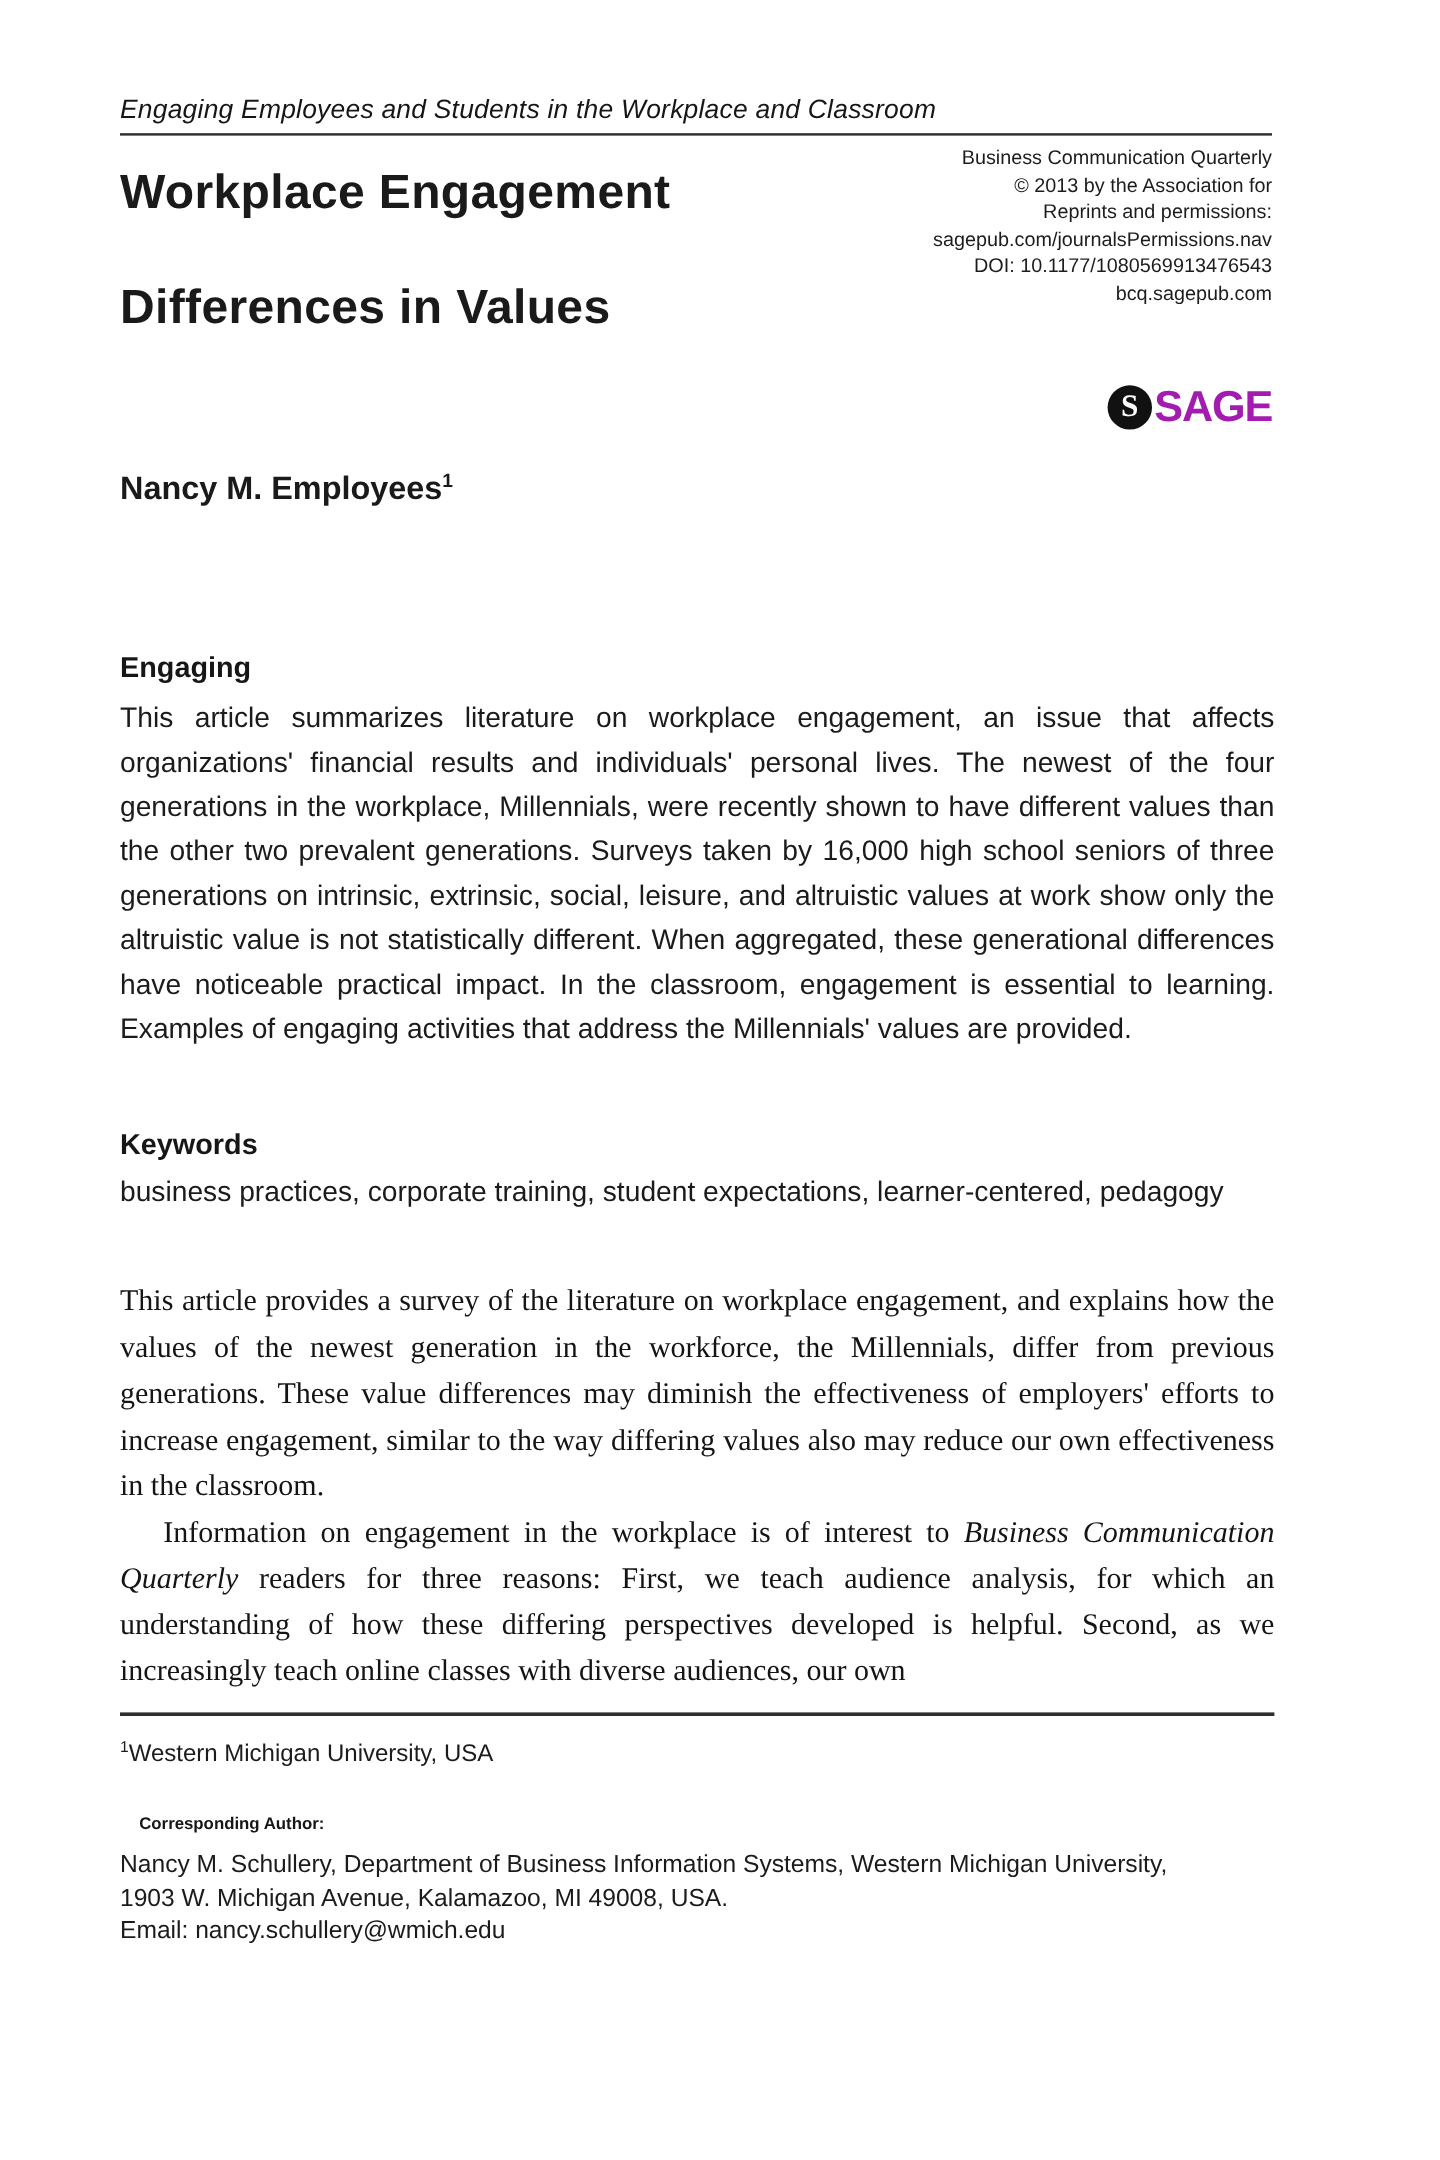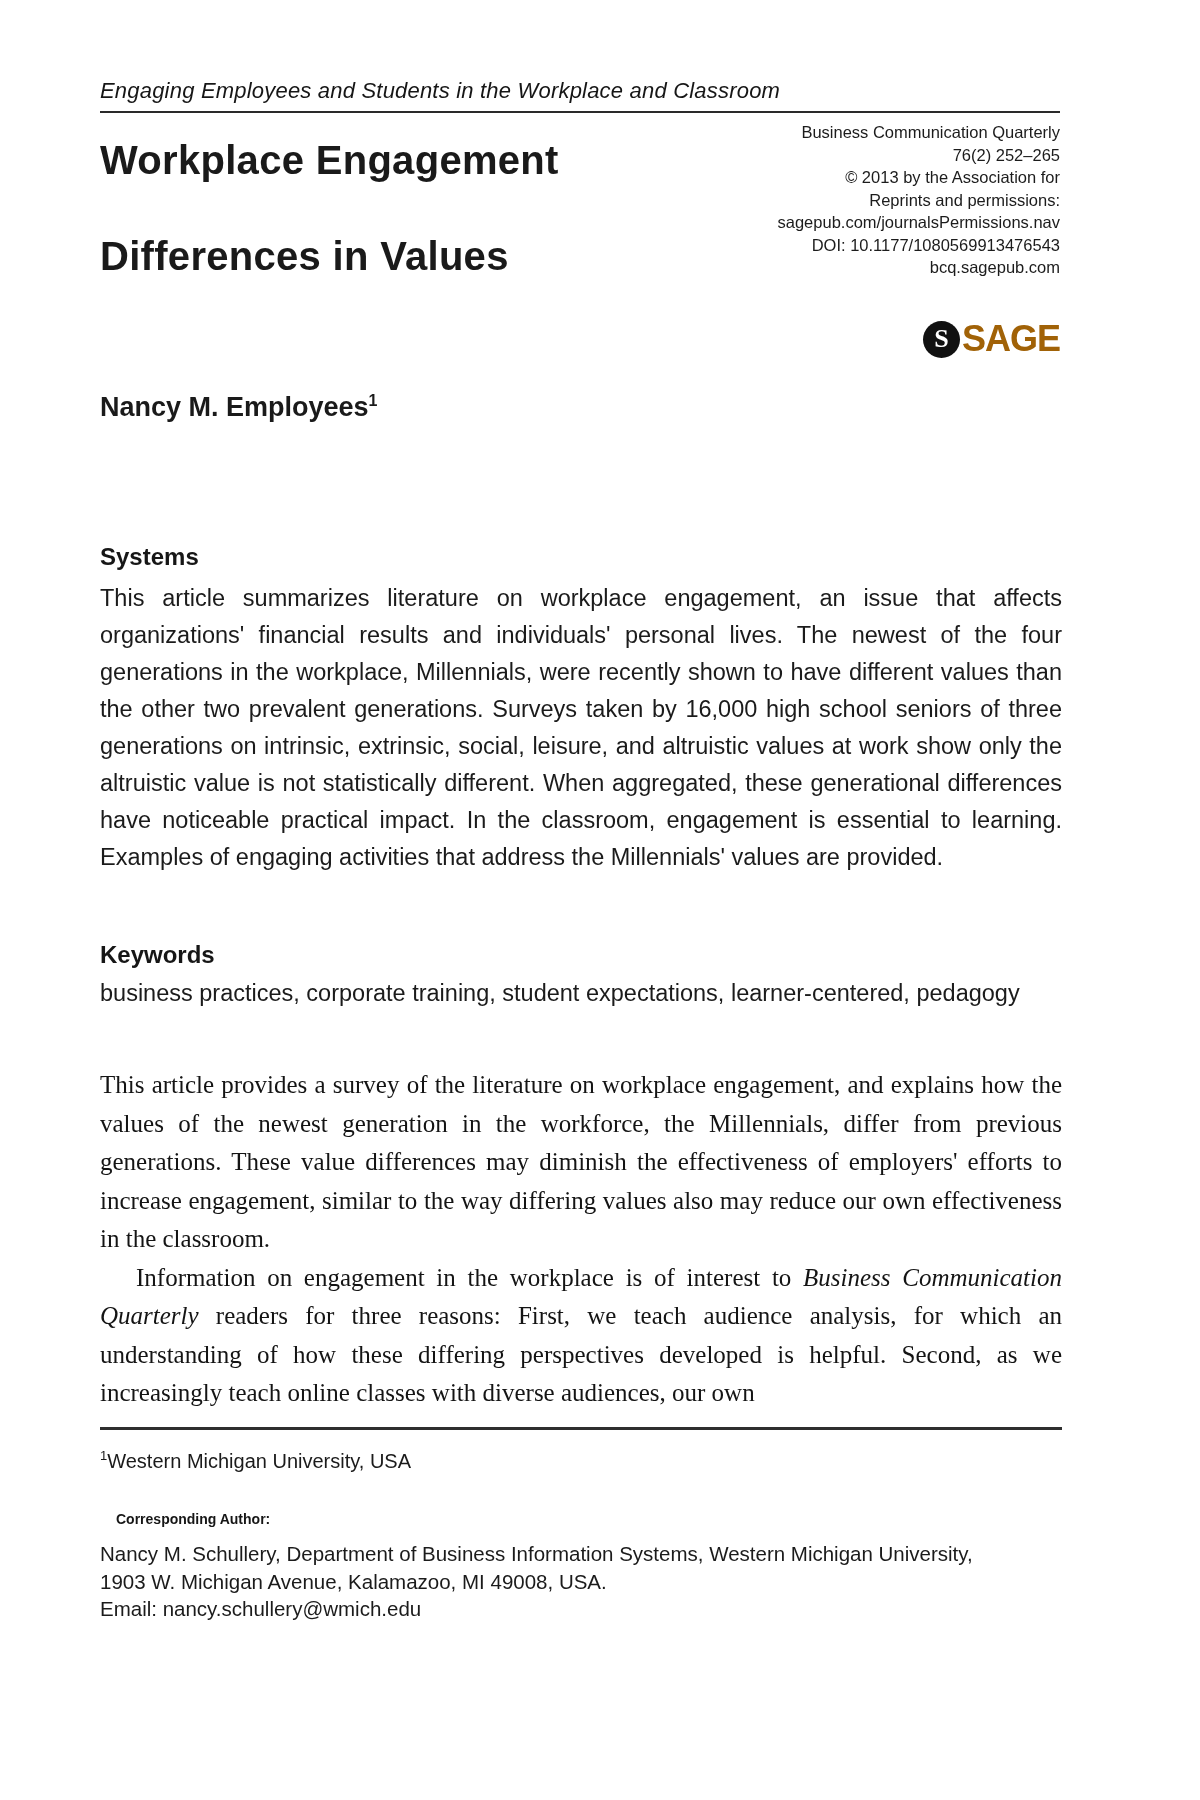--- a/index.html
+++ b/index.html
@@ -48,21 +48,21 @@
     justify-content: center;
     color: #fff;
     font-weight: bold;
     font-size: 26px;
     font-family: "Liberation Serif", serif;
   }
   .sage-word {
     font-size: 36px;
     font-weight: bold;
     letter-spacing: -1px;
-    color: #a16207;
+    color: #a21caf;
   }
   .title {
     position: absolute;
     left: 100px; top: 136px;
     width: 580px;
     font-size: 40px;
     font-weight: bold;
     line-height: 48px;
     letter-spacing: 0.3px;
     color: #1a1a1a;
@@ -145,21 +145,20 @@
 </style>
 </head>
 <body>
 
 <div class="page">
 
   <div class="running-head">Engaging Employees and Students in the Workplace and Classroom</div>
 
   <div class="journal-block">
     <div>Business Communication Quarterly</div>
-    <div>76(2) 252–265</div>
     <div>© 2013 by the Association for</div>
     <div>Reprints and permissions:</div>
     <div>sagepub.com/journalsPermissions.nav</div>
     <div>DOI: 10.1177/1080569913476543</div>
     <div>bcq.sagepub.com</div>
   </div>
 
   <div class="sage-logo">
     <span class="sage-circle">S</span>
     <span class="sage-word">SAGE</span>
@@ -168,21 +167,21 @@
   <h1 class="title">
     <span>Workplace Engagement</span><br>
     <br>
     <span>Differences in Values</span>
   </h1>
 
   <div class="author">
     <span>Nancy M. Employees</span><sup>1</sup>
   </div>
 
-  <div class="abstract-heading">Systems</div>
+  <div class="abstract-heading">Engaging</div>
 
   <div class="abstract-text">This article summarizes literature on workplace engagement, an issue that affects organizations' financial results and individuals' personal lives. The newest of the four generations in the workplace, Millennials, were recently shown to have different values than the other two prevalent generations. Surveys taken by 16,000 high school seniors of three generations on intrinsic, extrinsic, social, leisure, and altruistic values at work show only the altruistic value is not statistically different. When aggregated, these generational differences have noticeable practical impact. In the classroom, engagement is essential to learning. Examples of engaging activities that address the Millennials' values are provided.</div>
 
   <div class="keywords-heading">Keywords</div>
 
   <div class="keywords-text">business practices, corporate training, student expectations, learner-centered, pedagogy</div>
 
   <div class="body-text">
     <p>This article provides a survey of the literature on workplace engagement, and explains how the values of the newest generation in the workforce, the Millennials, differ from previous generations. These value differences may diminish the effectiveness of employers' efforts to increase engagement, similar to the way differing values also may reduce our own effectiveness in the classroom.</p>
     <p><span>Information on engagement in the workplace is of interest to </span><i>Business Communication Quarterly</i><span> readers for three reasons: First, we teach audience analysis, for which an understanding of how these differing perspectives developed is helpful. Second, as we increasingly teach online classes with diverse audiences, our own</span></p>

